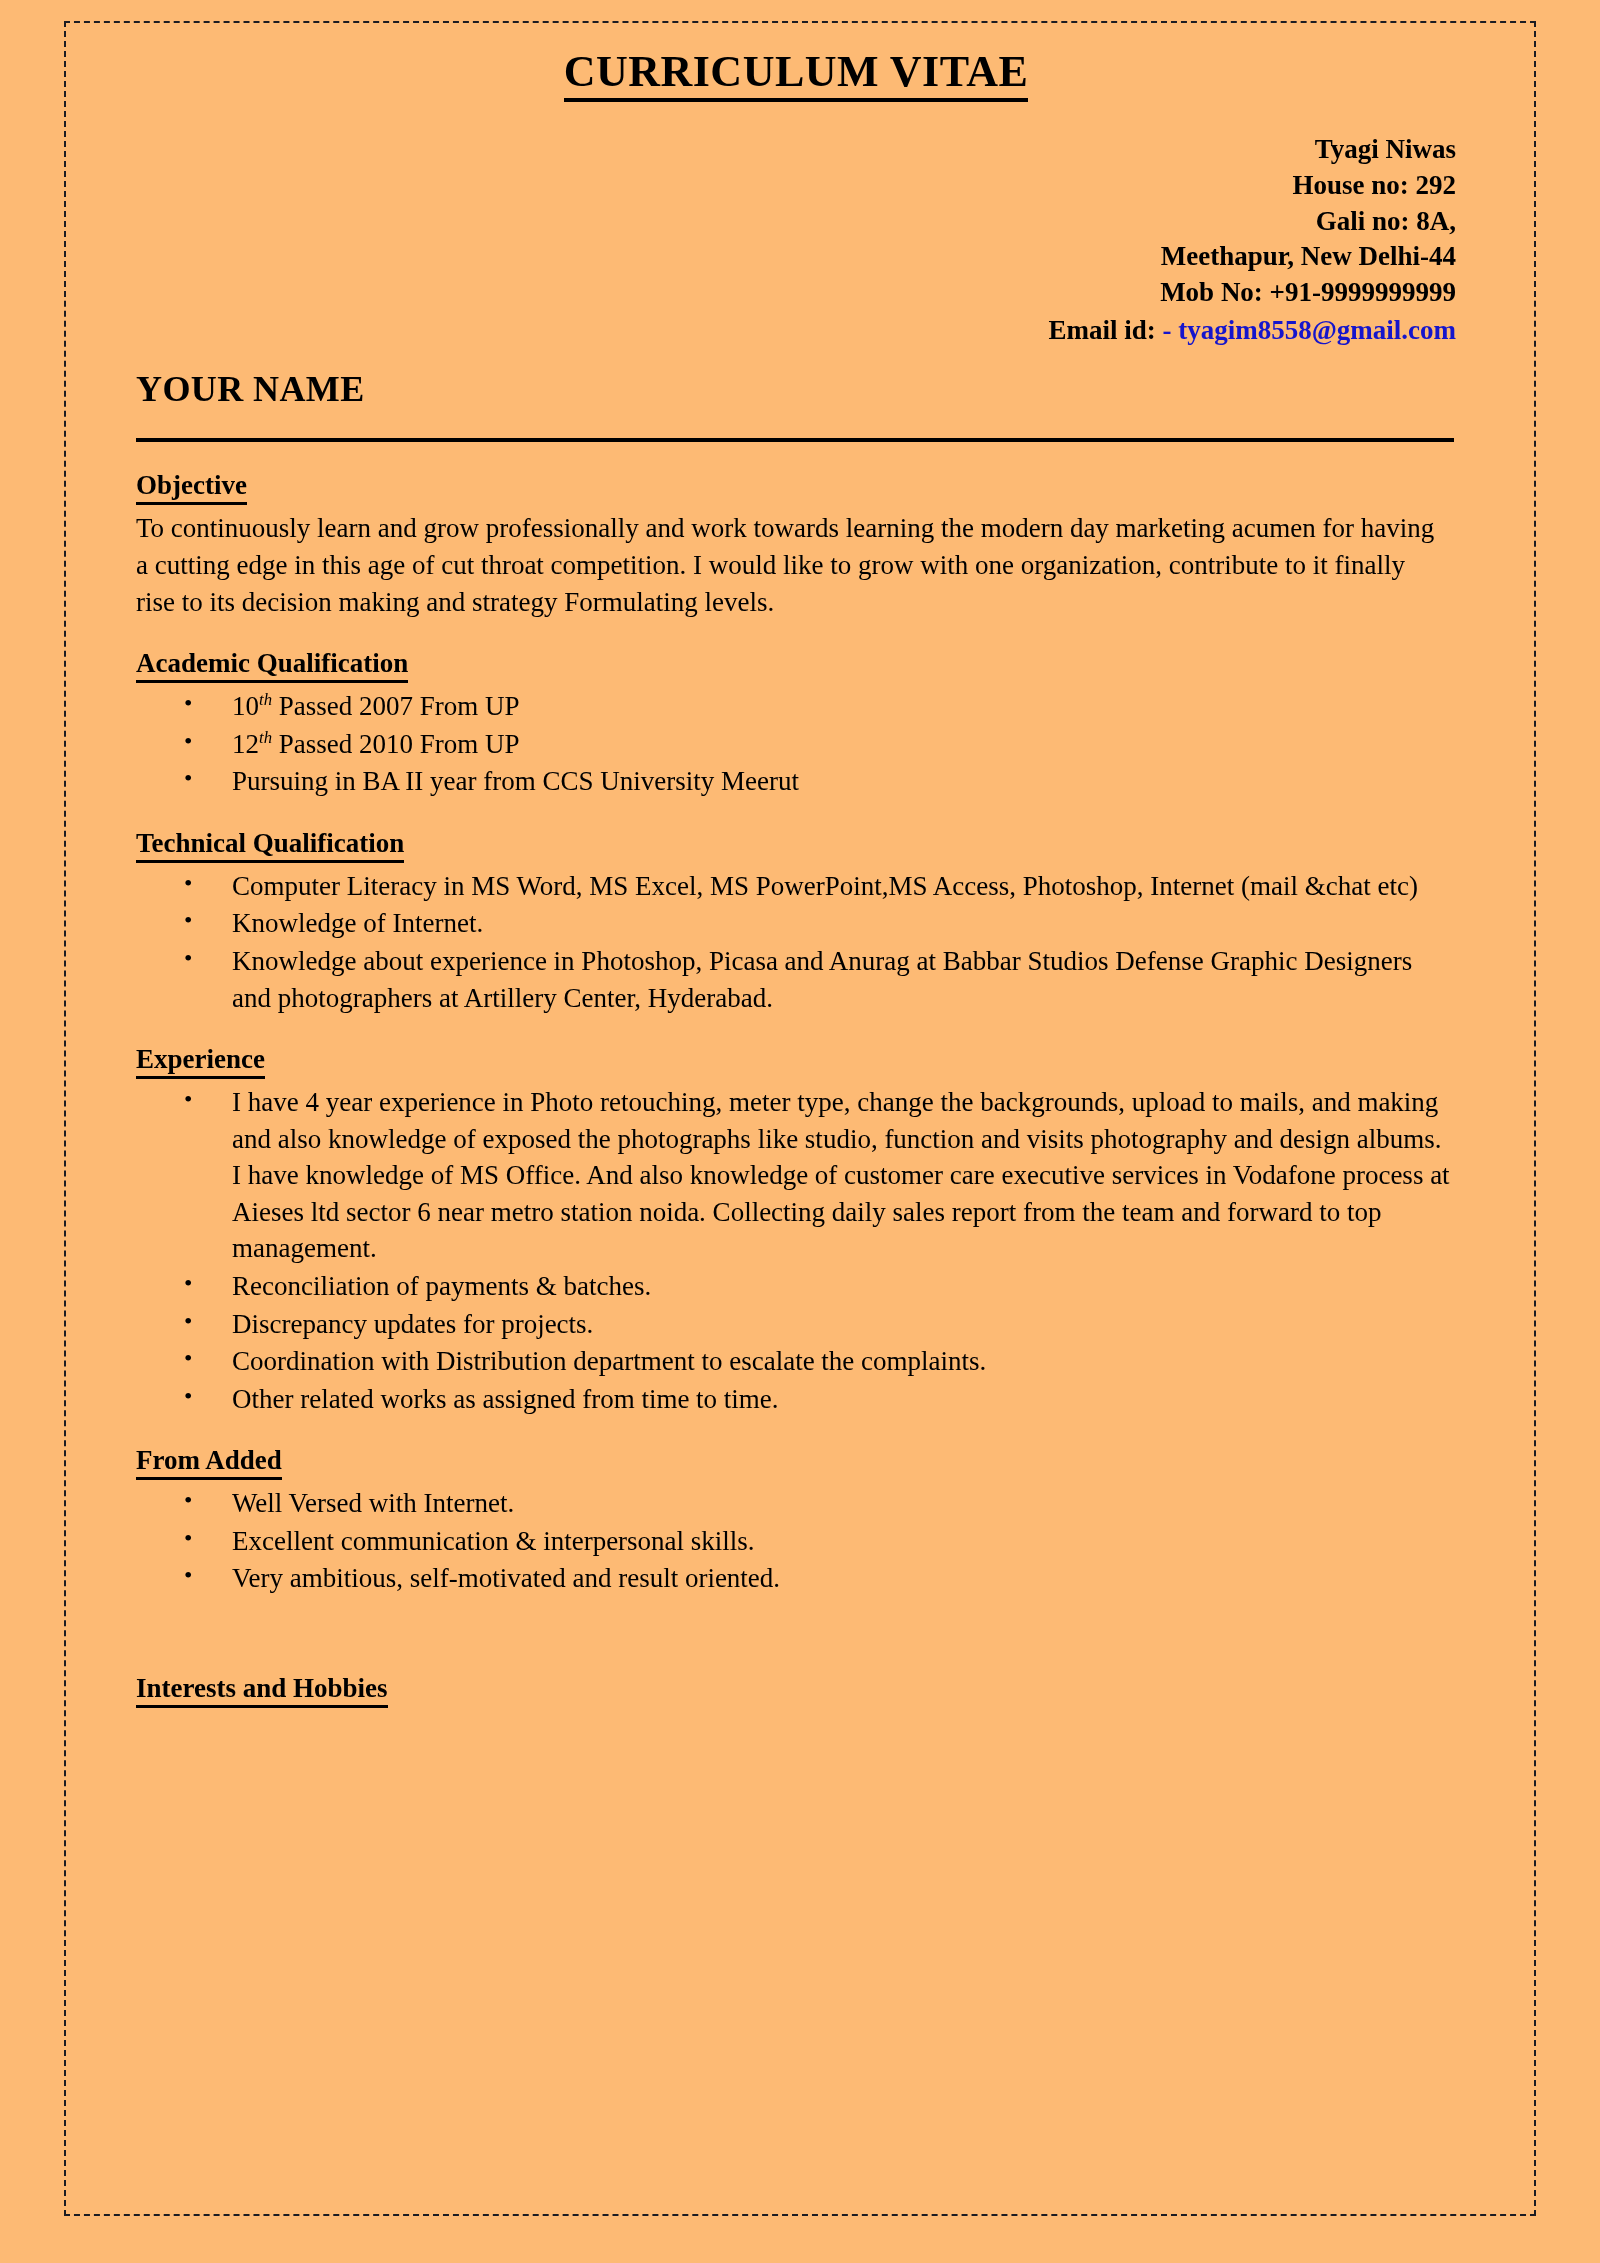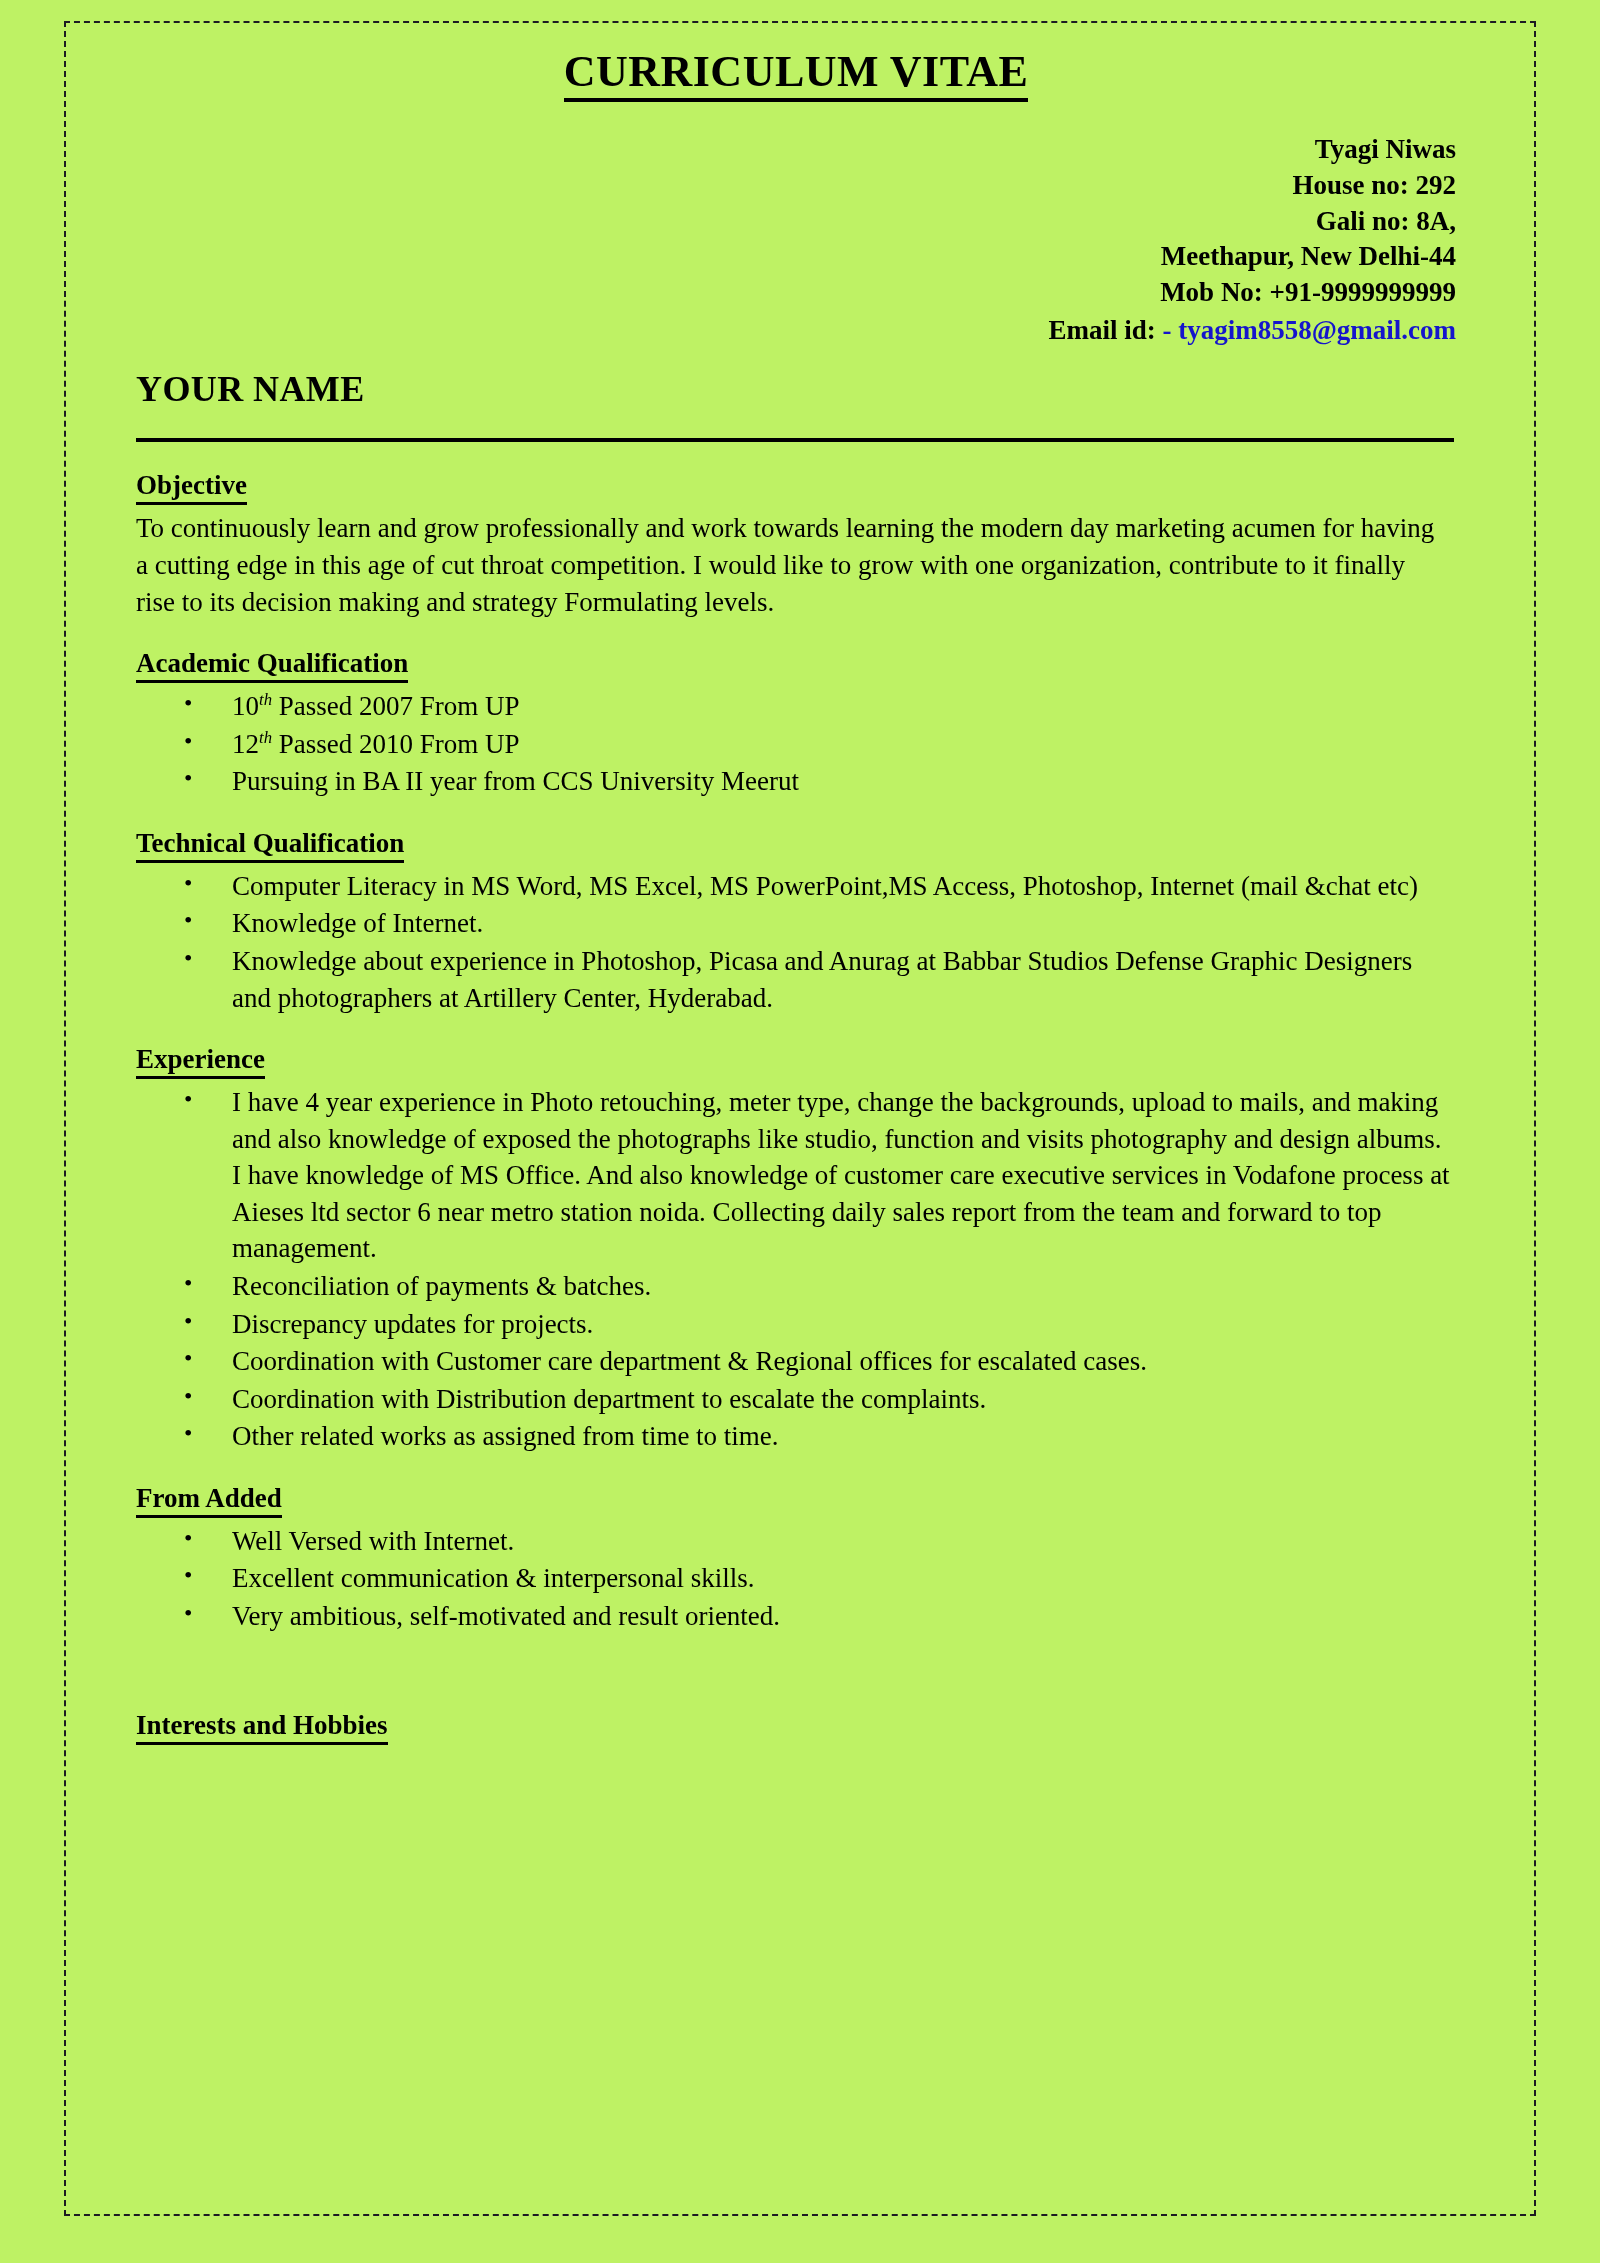--- a/index.html
+++ b/index.html
@@ -14,21 +14,21 @@
     color: #000000;
     -webkit-font-smoothing: antialiased;
   }
 
   
   .page {
     position: relative;
     width: 1600px;
     height: 2263px;
     box-sizing: border-box;
-    background: #bef264;
+    background: #fdba74;
   }
   .page-border {
     position: absolute;
     left: 64px;
     top: 21px;
     width: 1472px;
     height: 2195px;
     border: 2px dashed #1c1c22;
     box-sizing: border-box;
     pointer-events: none;
@@ -195,21 +195,20 @@
         <li>Knowledge about experience in Photoshop, Picasa and Anurag at Babbar Studios Defense Graphic Designers and photographers at Artillery Center, Hyderabad.</li>
       </ul>
     </div>
 
     <div class="section">
       <div class="section-title">Experience</div>
       <ul class="bullets">
         <li>I have 4 year experience in Photo retouching, meter type, change the backgrounds, upload to mails, and making and also knowledge of exposed the photographs like studio, function and visits photography and design albums. I have knowledge of MS Office. And also knowledge of customer care executive services in Vodafone process at Aieses ltd sector 6 near metro station noida. Collecting daily sales report from the team and forward to top management.</li>
         <li>Reconciliation of payments &amp; batches.</li>
         <li>Discrepancy updates for projects.</li>
-        <li>Coordination with Customer care department &amp; Regional offices for escalated cases.</li>
         <li>Coordination with Distribution department to escalate the complaints.</li>
         <li>Other related works as assigned from time to time.</li>
       </ul>
     </div>
 
     <div class="section">
       <div class="section-title">From Added</div>
       <ul class="bullets">
         <li>Well Versed with Internet.</li>
         <li>Excellent communication &amp; interpersonal skills.</li>

